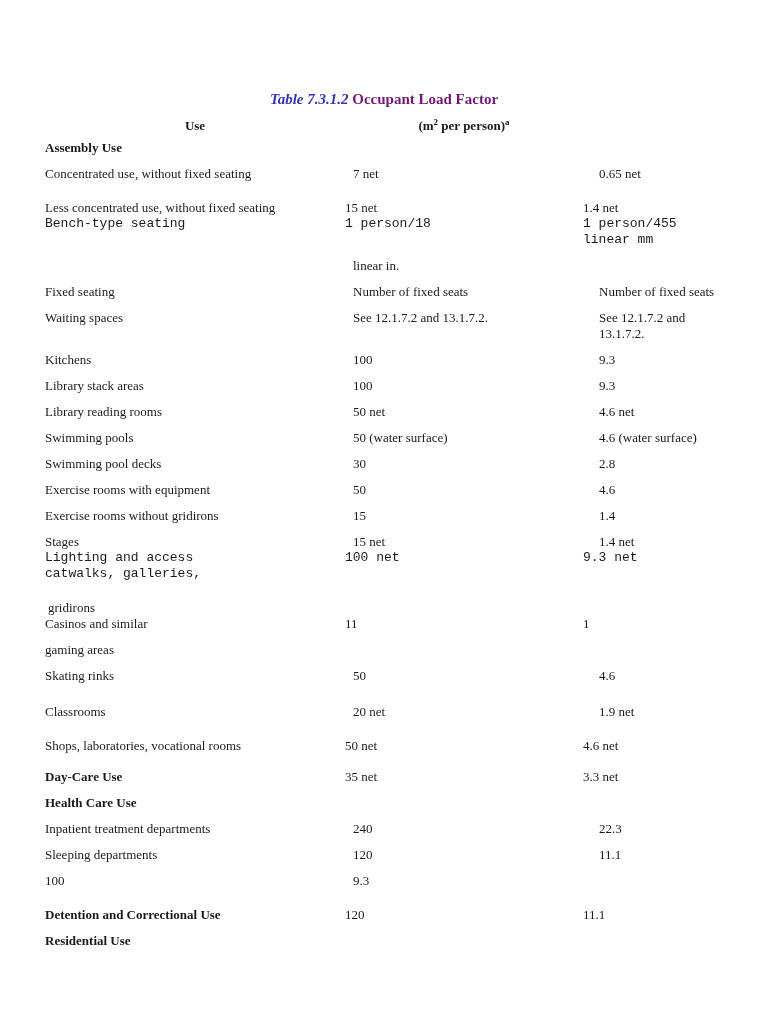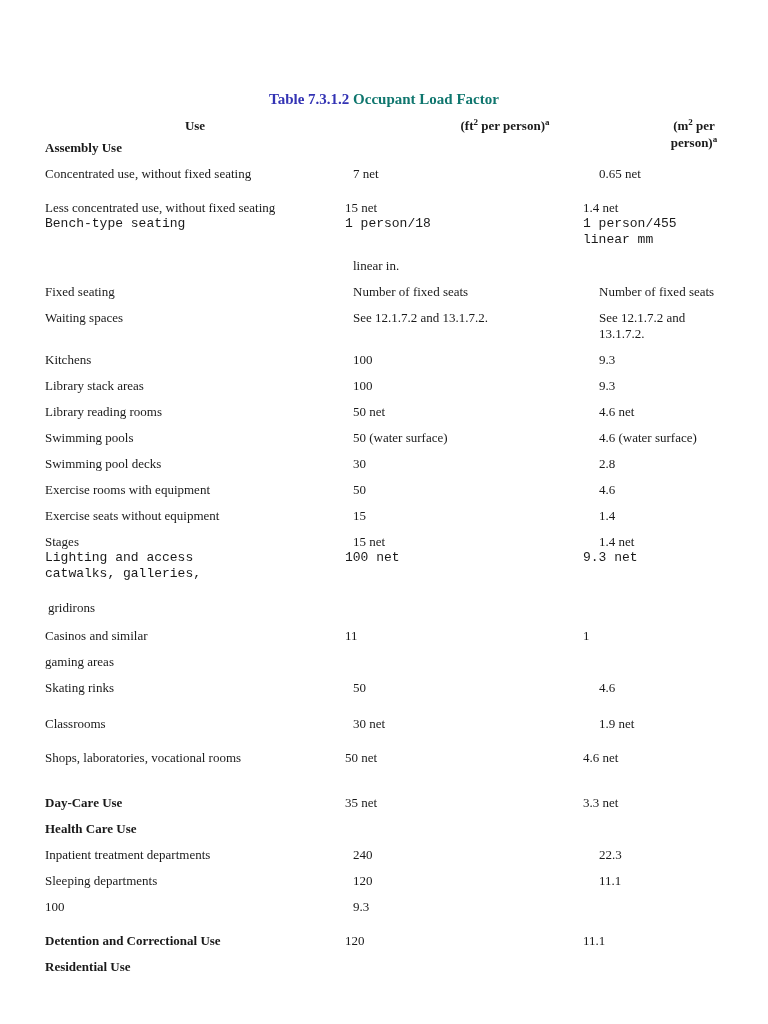--- a/index.html
+++ b/index.html
@@ -15,34 +15,33 @@
   .doc-title {
     position: absolute;
     top: 91px;
     left: 0;
     width: 100%;
     text-align: center;
     font-size: 15px;
     font-weight: bold;
     line-height: 17px;
   }
-  .title-number { color: #3333b4; }
-  .title-rest   { color: #0f766e; }
+  .title-number { color: #3333b4; font-style: italic; }
+  .title-rest   { color: #701a75; }
 
   .col-headers {
     position: absolute;
     top: 117px;
     left: 45px;
     width: 678px;
     display: grid;
     grid-template-columns: 300px 238px 1fr;
     font-weight: bold;
     font-size: 13px;
     line-height: 17px;
-    gap: 41px;
   }
   .col-headers .hcell { text-align: center; }
   sup { font-size: 9px; line-height: 0; }
 
   .rows {
     position: absolute;
     top: 133px;
     left: 45px;
     width: 678px;
     font-size: 13px;
@@ -53,35 +52,34 @@
     grid-template-columns: 300px 238px 1fr;
   }
   .cell-use { white-space: pre-line; padding-right: 10px; }
   .row.v-section .cell-use, .row.v-boldrow .cell-use { font-weight: bold; }
   .row.v-cont .cell-use { padding-left: 3px; }
 
   .row.sp-first  { margin-top: 7px; }
   .row.sp-normal { margin-top: 10px; gap: 8px; }
   .row.sp-semi   { margin-top: 18px; }
   .row.sp-tight  { margin-top: 0; font-family: Liberation Mono, monospace; }
-  .row.sp-flush  { margin-top: 12px; }
-  .row.sp-wide   { margin-top: 29px; }
+  .row.sp-flush  { margin-top: 0px; }
+  .row.sp-wide   { margin-top: 15px; }
 </style>
 </head>
 <body>
 
 <div class="page">
 
   <div class="doc-title">
     <span class="title-number">Table 7.3.1.2</span><span class="title-rest"> Occupant Load Factor</span>
   </div>
 
   <div class="col-headers">
     <div class="hcell">Use</div>
-    <div class="hcell"><span>(ft</span><sup>2</sup><span> per person)</span><sup>a</sup></div>
     <div class="hcell"><span>(m</span><sup>2</sup><span> per person)</span><sup>a</sup></div>
   </div>
 
   <div class="rows" id="rows-container">
     <div class="row v-section sp-first">
       <div class="cell-use">Assembly Use</div>
       <div class="cell-ft"></div>
       <div class="cell-m"></div>
     </div>
 
@@ -151,21 +149,21 @@
       <div class="cell-m">2.8</div>
     </div>
 
     <div class="row v-item sp-normal">
       <div class="cell-use">Exercise rooms with equipment</div>
       <div class="cell-ft">50</div>
       <div class="cell-m">4.6</div>
     </div>
 
     <div class="row v-item sp-normal">
-      <div class="cell-use">Exercise seats without equipment</div>
+      <div class="cell-use">Exercise rooms without gridirons</div>
       <div class="cell-ft">15</div>
       <div class="cell-m">1.4</div>
     </div>
 
     <div class="row v-item sp-normal">
       <div class="cell-use">Stages</div>
       <div class="cell-ft">15 net</div>
       <div class="cell-m">1.4 net</div>
     </div>
 
@@ -200,21 +198,21 @@
       <div class="cell-m">4.6</div>
     </div>
 
     <div class="row v-section sp-normal">
       <div class="cell-ft"></div>
       <div class="cell-m"></div>
     </div>
 
     <div class="row v-item sp-normal">
       <div class="cell-use">Classrooms</div>
-      <div class="cell-ft">30 net</div>
+      <div class="cell-ft">20 net</div>
       <div class="cell-m">1.9 net</div>
     </div>
 
     <div class="row v-item sp-semi">
       <div class="cell-use">Shops, laboratories, vocational rooms</div>
       <div class="cell-ft">50 net</div>
       <div class="cell-m">4.6 net</div>
     </div>
 
     <div class="row v-boldrow sp-wide">

